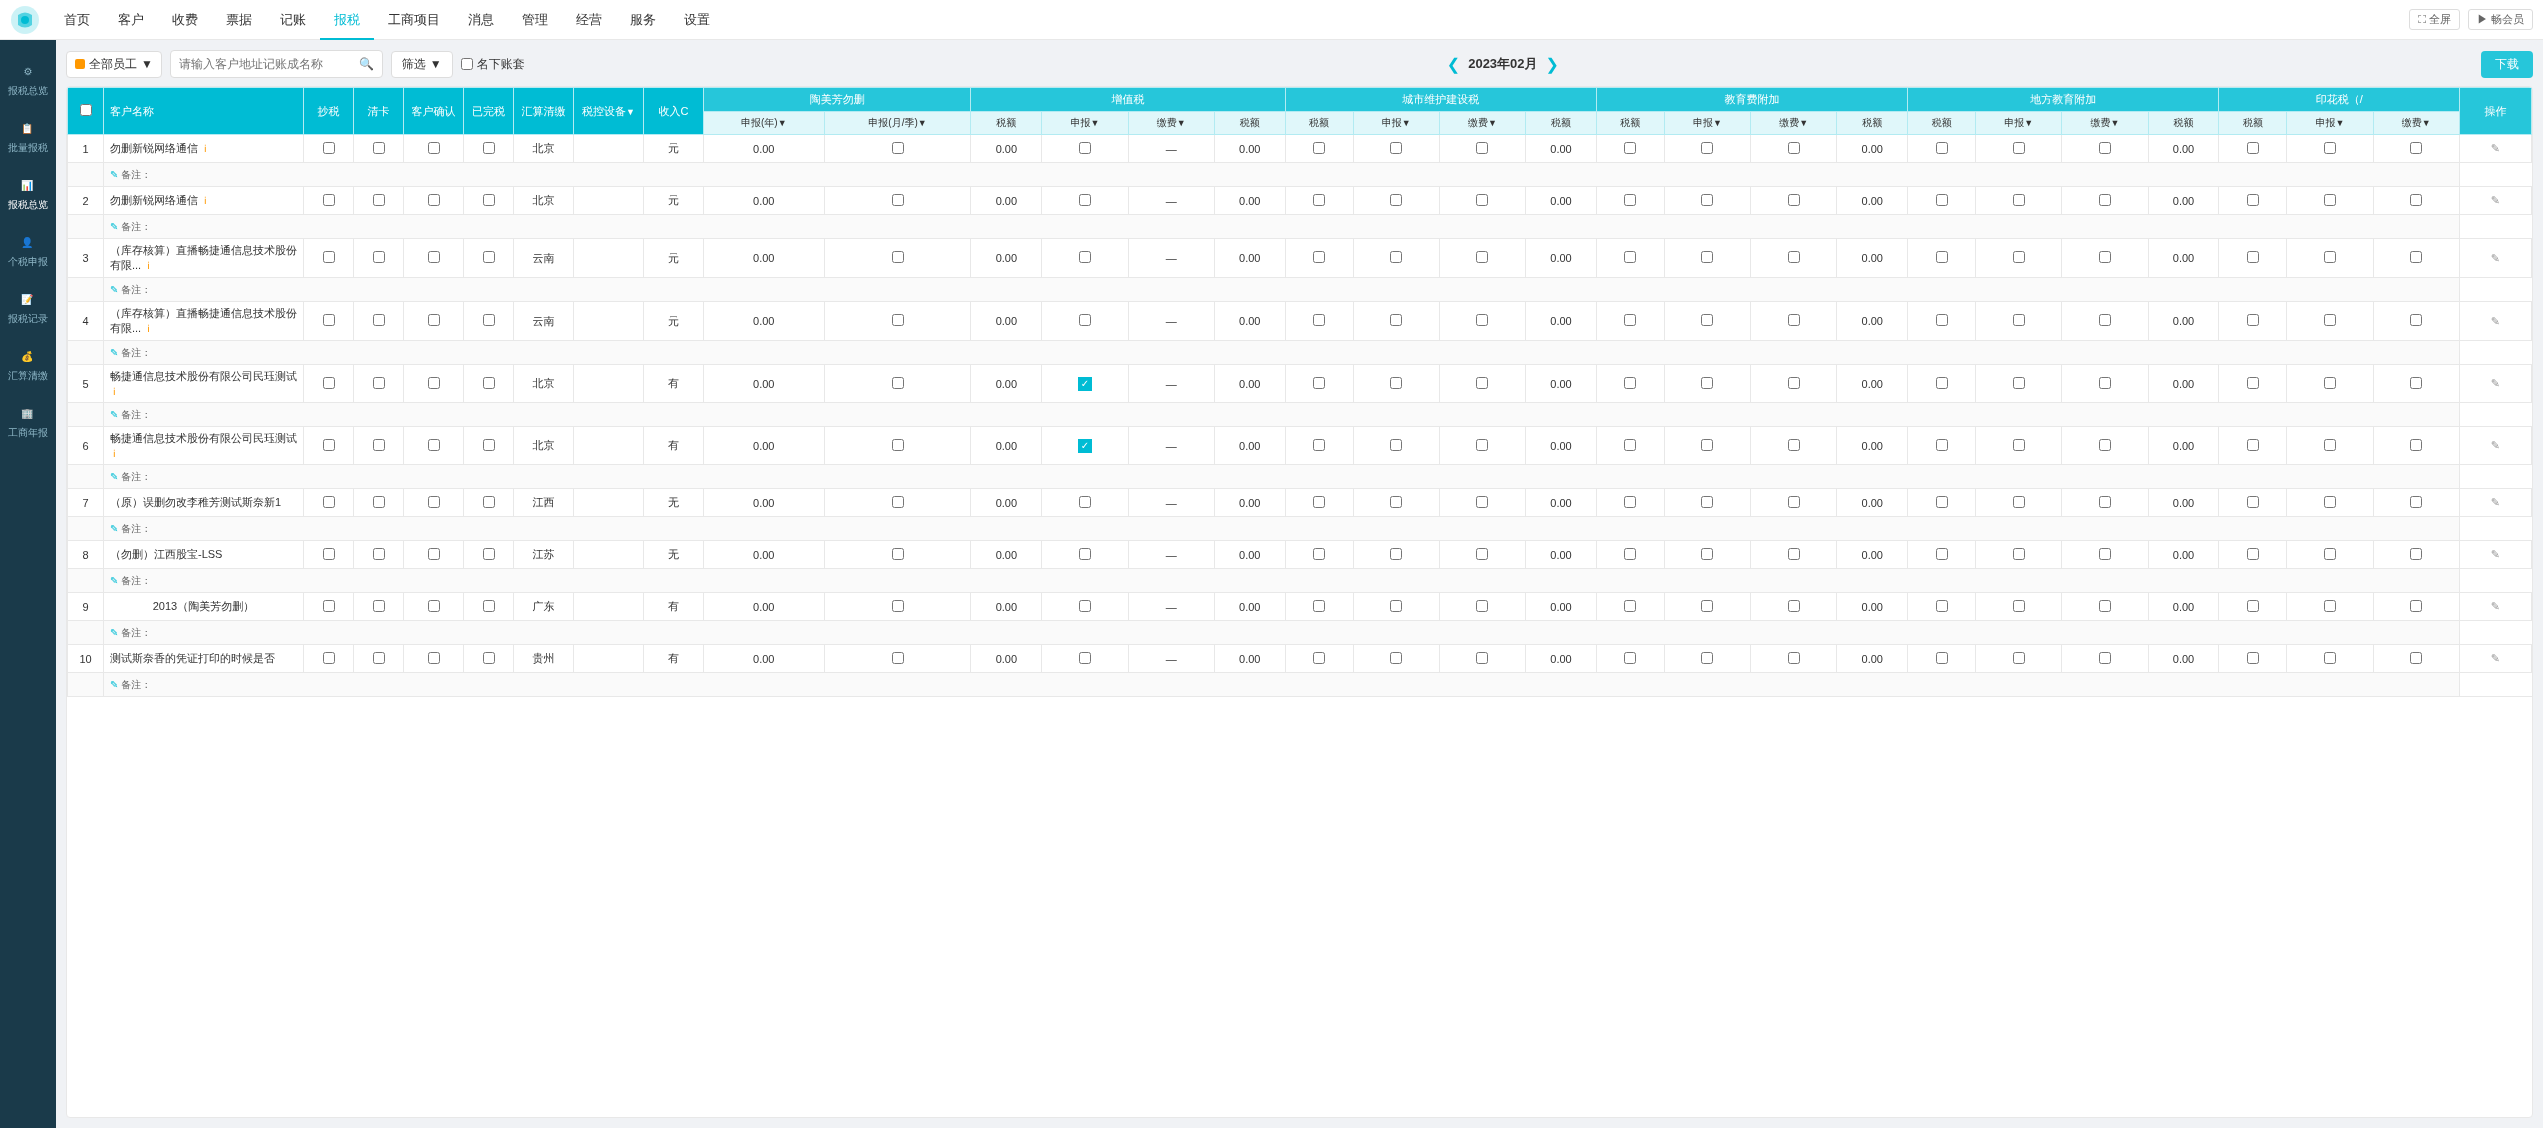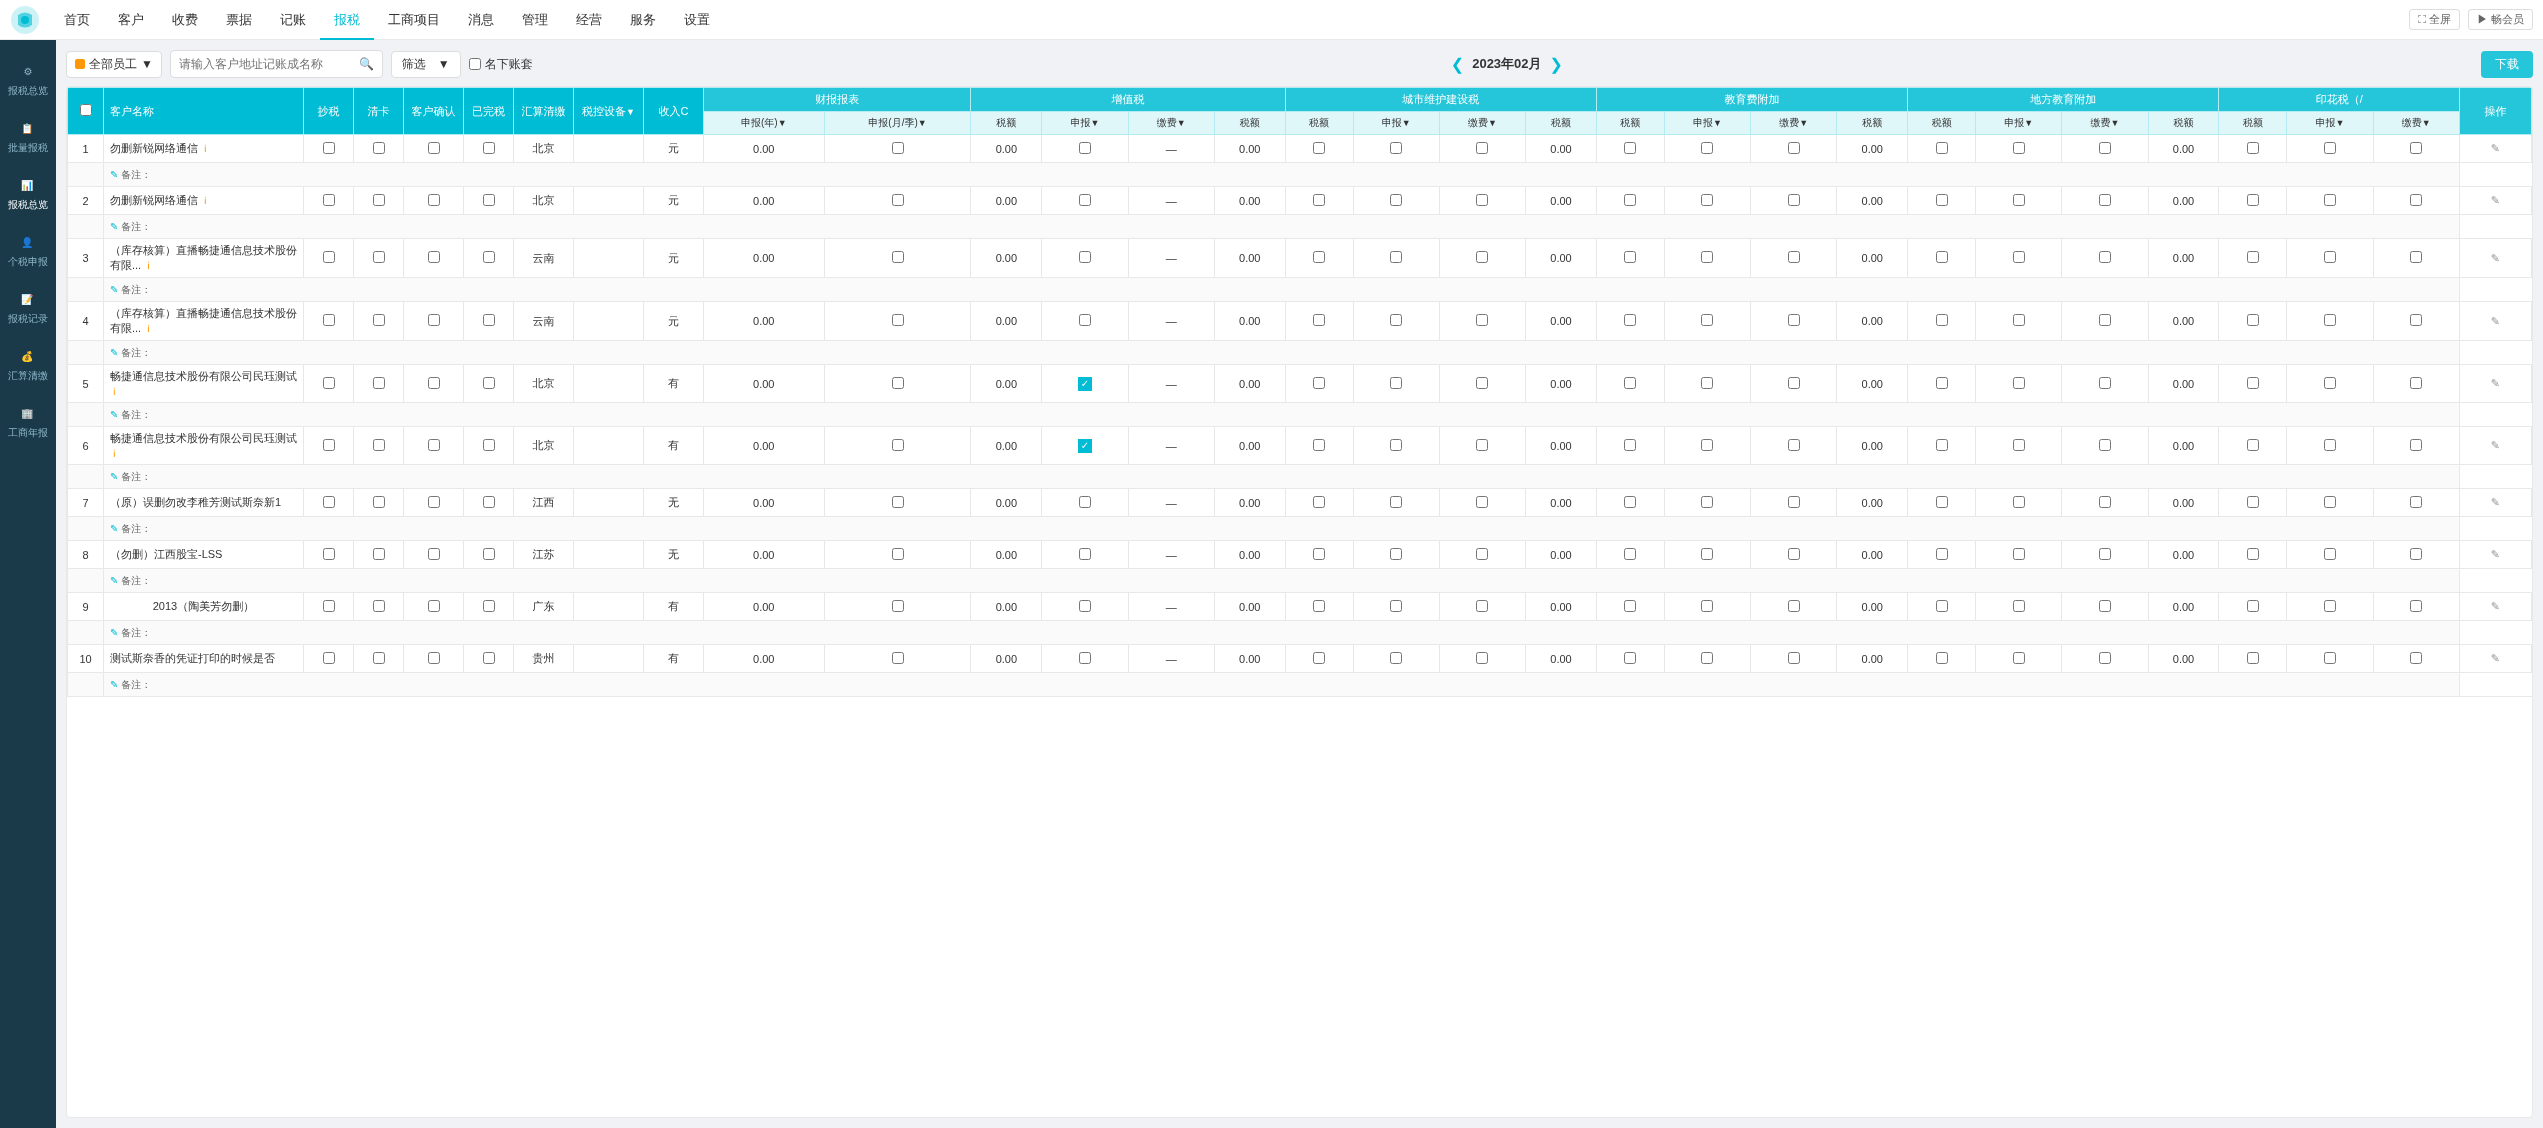--- a/index.html
+++ b/index.html
@@ -24,21 +24,21 @@
 
     
     .content { flex: 1; overflow: hidden; display: flex; flex-direction: column; padding: 10px; }
 
     
     .toolbar { display: flex; align-items: center; margin-bottom: 8px; gap: 8px; }
     .select-all { display: flex; align-items: center; gap: 4px; border: 1px solid #ddd; padding: 4px 8px; border-radius: 4px; background: #fff; cursor: pointer; font-size: 12px; }
     .select-all-dot { width: 10px; height: 10px; background: #ff9800; border-radius: 2px; }
     .search-box { display: flex; align-items: center; border: 1px solid #ddd; border-radius: 4px; background: #fff; padding: 0 8px; height: 28px; }
     .search-box input { border: none; outline: none; font-size: 12px; width: 180px; color: #999; }
-    .filter-btn { border: 1px solid #ddd; padding: 4px 10px; border-radius: 4px; background: #fff; cursor: pointer; font-size: 12px; display: flex; align-items: center; gap: 12px; }
+    .filter-btn { border: 1px solid #ddd; padding: 4px 10px; border-radius: 4px; background: #fff; cursor: pointer; font-size: 12px; display: flex; align-items: center; gap: 4px; }
     .checkbox-label { display: flex; align-items: center; gap: 4px; font-size: 12px; }
     .date-nav { display: flex; align-items: center; gap: 8px; margin-left: auto; }
     .date-nav-btn { background: none; border: none; cursor: pointer; color: #00bcd4; font-size: 16px; }
     .date-display { font-size: 13px; font-weight: bold; }
     .download-btn { background: #26c6da; color: #fff; border: none; padding: 5px 14px; border-radius: 4px; cursor: pointer; font-size: 12px; margin-left: auto; }
 
     
     .table-container { flex: 1; overflow: auto; background: #fff; border-radius: 4px; border: 1px solid #e8e8e8; }
     table { width: 100%; border-collapse: collapse; font-size: 11px; }
 
@@ -181,21 +181,21 @@
             </th>
             <th class="col-name teal-header" rowspan="2">客户名称</th>
             <th class="col-tax teal-header" rowspan="2">抄税</th>
             <th class="col-clearcard teal-header" rowspan="2">清卡</th>
             <th class="col-confirm teal-header" rowspan="2">客户确认</th>
             <th class="col-completed teal-header" rowspan="2">已完税</th>
             <th class="col-region teal-header" rowspan="2">汇算清缴</th>
             <th class="col-taxdevice teal-header" rowspan="2">税控设备<span style="font-size:9px">▼</span></th>
             <th class="col-income teal-header" rowspan="2">收入C</th>
 
-            <th colspan="2" style="background:#26c6da;color:#fff;text-align:center;border:1px solid #b2ebf2;">财报报表</th>
+            <th colspan="2" style="background:#26c6da;color:#fff;text-align:center;border:1px solid #b2ebf2;">陶美芳勿删</th>
 
             <th colspan="4" style="background:#26c6da;color:#fff;text-align:center;border:1px solid #b2ebf2;">增值税</th>
 
             <th colspan="4" style="background:#26c6da;color:#fff;text-align:center;border:1px solid #b2ebf2;">城市维护建设税</th>
 
             <th colspan="4" style="background:#26c6da;color:#fff;text-align:center;border:1px solid #b2ebf2;">教育费附加</th>
 
             <th colspan="4" style="background:#26c6da;color:#fff;text-align:center;border:1px solid #b2ebf2;">地方教育附加</th>
 
             <th colspan="3" style="background:#26c6da;color:#fff;text-align:center;border:1px solid #b2ebf2;">印花税（/</th>

